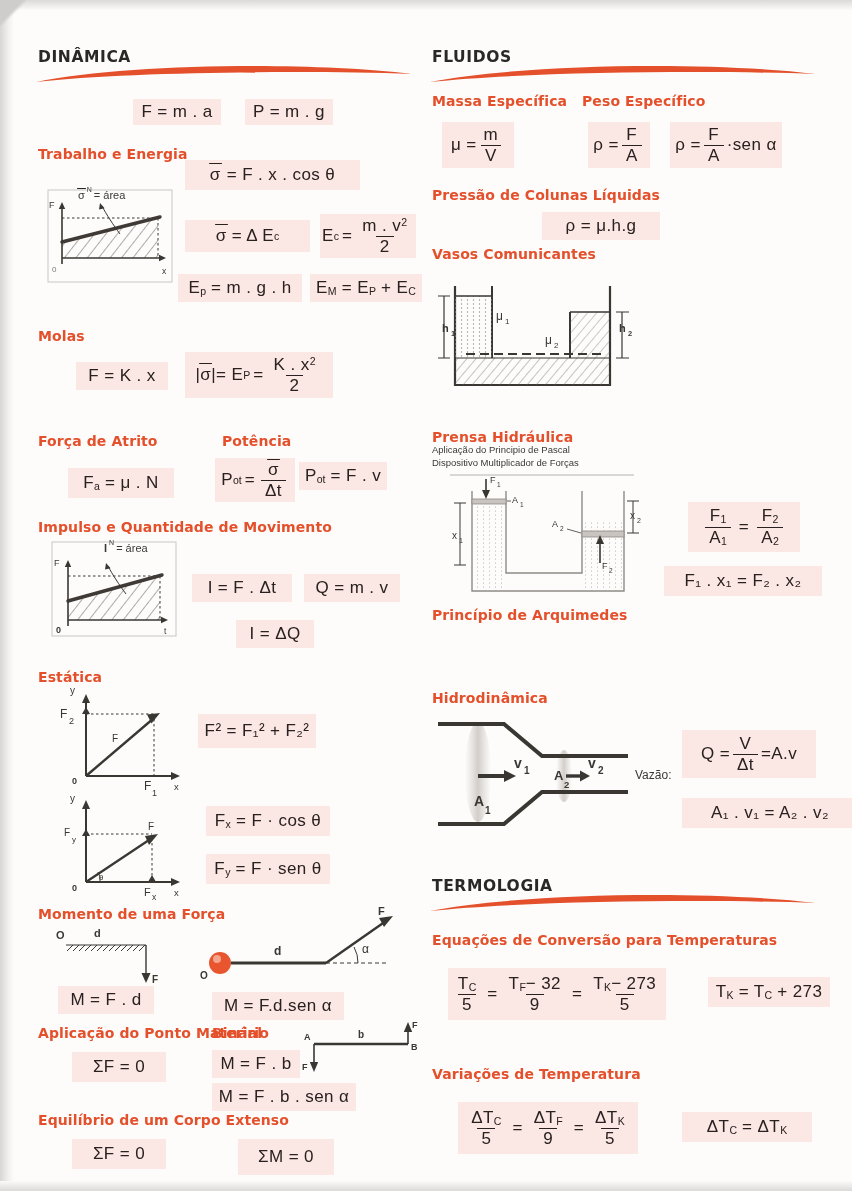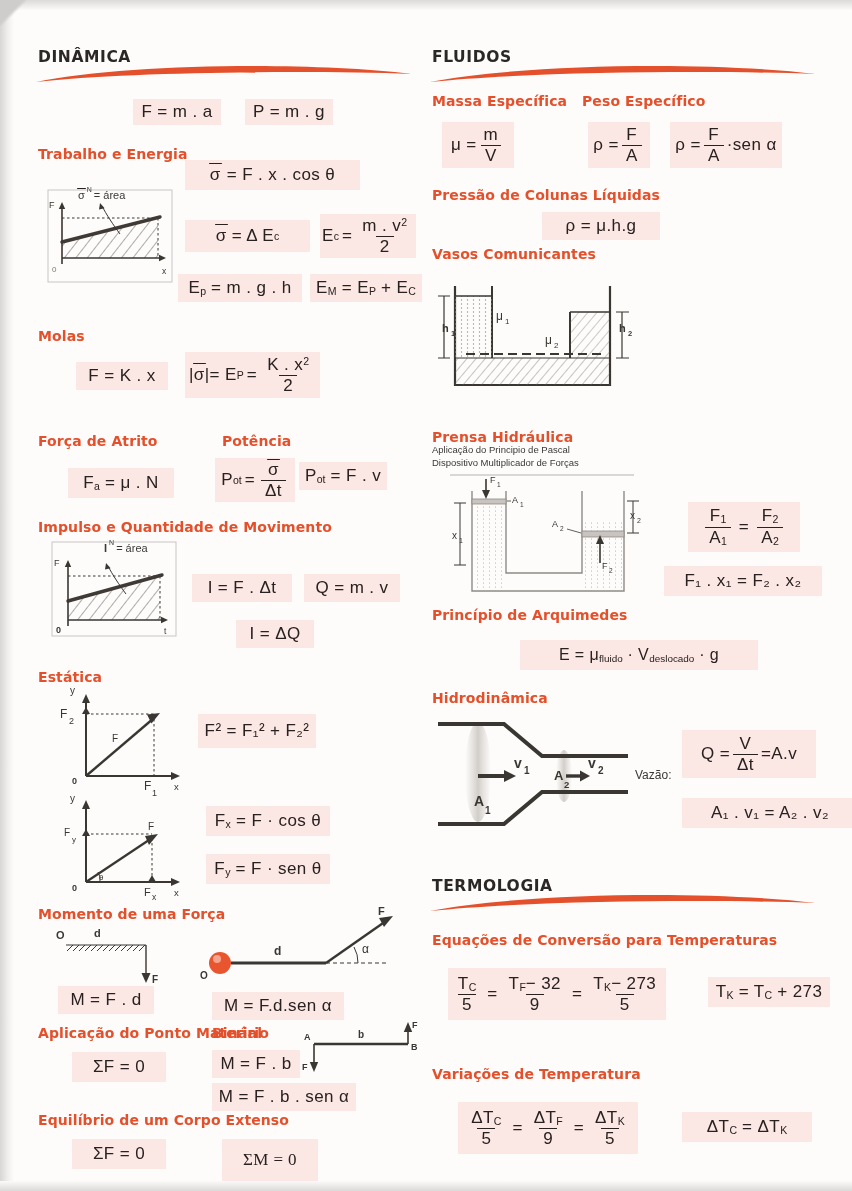--- a/index.html
+++ b/index.html
@@ -161,21 +161,21 @@
 
     <div class="fx" style="left:178px;top:274px;width:124px;height:28px;">
       <span id="ep-html">E<sub>p</sub> = m . g . h</span>
     </div>
     <div class="fx" style="left:310px;top:274px;width:112px;height:28px;">
       <span id="em-html">E<sub>M</sub> = E<sub>P</sub> + E<sub>C</sub></span>
     </div>
 
     <div class="sub" style="left:38px;top:328px;">Molas</div>
     <div class="fx" style="left:76px;top:362px;width:92px;height:28px;">F = K . x</div>
-    <div class="fx" style="left:185px;top:352px;width:135px;height:46px;">
+    <div class="fx" style="left:185px;top:352px;width:148px;height:46px;">
       <span>|<span class="ovl">σ</span>|= E</span>
         <sub>P</sub>
       <span style="margin:0 3px;">=</span>
       <span class="frac">
         <span class="num"><span>K . x</span><sup>2</sup></span>
         <span class="den">2</span>
       </span>
     </div>
 
     <div class="sub" style="left:38px;top:433px;">Força de Atrito</div>
@@ -356,21 +356,21 @@
         <text x="58" y="20" font-family="Liberation Sans" font-size="10" font-weight="bold" fill="#3a3632">b</text>
         <text x="2" y="52" font-family="Liberation Sans" font-size="9" font-weight="bold" fill="#3a3632">F</text>
         <text x="112" y="10" font-family="Liberation Sans" font-size="9" font-weight="bold" fill="#3a3632">F</text>
       </svg>
     </div>
 
     <div class="fx" style="left:212px;top:1083px;width:144px;height:28px;">M = F . b . sen α</div>
 
     <div class="sub" style="left:38px;top:1112px;">Equilíbrio de um Corpo Extenso</div>
     <div class="fx" style="left:72px;top:1139px;width:94px;height:30px;">ΣF = 0</div>
-    <div class="fx" style="left:222px;top:1139px;width:96px;height:42px;font-family:Liberation Serif, serif;">ΣM = 0</div>
+    <div class="fx" style="left:238px;top:1139px;width:96px;height:36px;">ΣM = 0</div>
   </div>
 
   <div class="col colR">
 
     <div class="bigtitle" style="left:12px;top:48px;">FLUIDOS</div>
     <div class="swoosh" style="left:8px;top:62px;">
       <svg width="390" height="22" viewBox="0 0 390 22">
         <path d="M2 20 C 95 2, 278 -1, 388 12 C 278 8, 95 10, 2 20 Z" fill="#e4502b"></path>
       </svg>
     </div>
@@ -509,23 +509,20 @@
       <span style="margin:0 5px;">=</span>
       <span class="frac">
         <span class="num"><span>F</span><sub>2</sub></span>
         <span class="den"><span>A</span><sub>2</sub></span>
       </span>
     </div>
 
     <div class="fx" style="left:244px;top:566px;width:158px;height:30px;">F₁ . x₁ = F₂ . x₂</div>
 
     <div class="sub" style="left:12px;top:607px;">Princípio de Arquimedes</div>
-    <div class="fx" style="left:100px;top:640px;width:238px;height:30px;font-size:16px;">
-      <span id="arq-html">E = μ<sub>fluido</sub> · V<sub>deslocado</sub> · g</span>
-    </div>
 
     <div class="sub" style="left:12px;top:690px;">Hidrodinâmica</div>
 
     <div class="dia" style="left:10px;top:714px;">
       <svg width="215" height="118" viewBox="0 0 215 118">
         <defs>
           <linearGradient id="flow" x1="0" y1="0" x2="1" y2="0">
             <stop offset="0%" stop-color="#d5d0cb" stop-opacity="0"></stop>
             <stop offset="50%" stop-color="#cdc8c3" stop-opacity=".9"></stop>
             <stop offset="100%" stop-color="#d5d0cb" stop-opacity="0"></stop>

